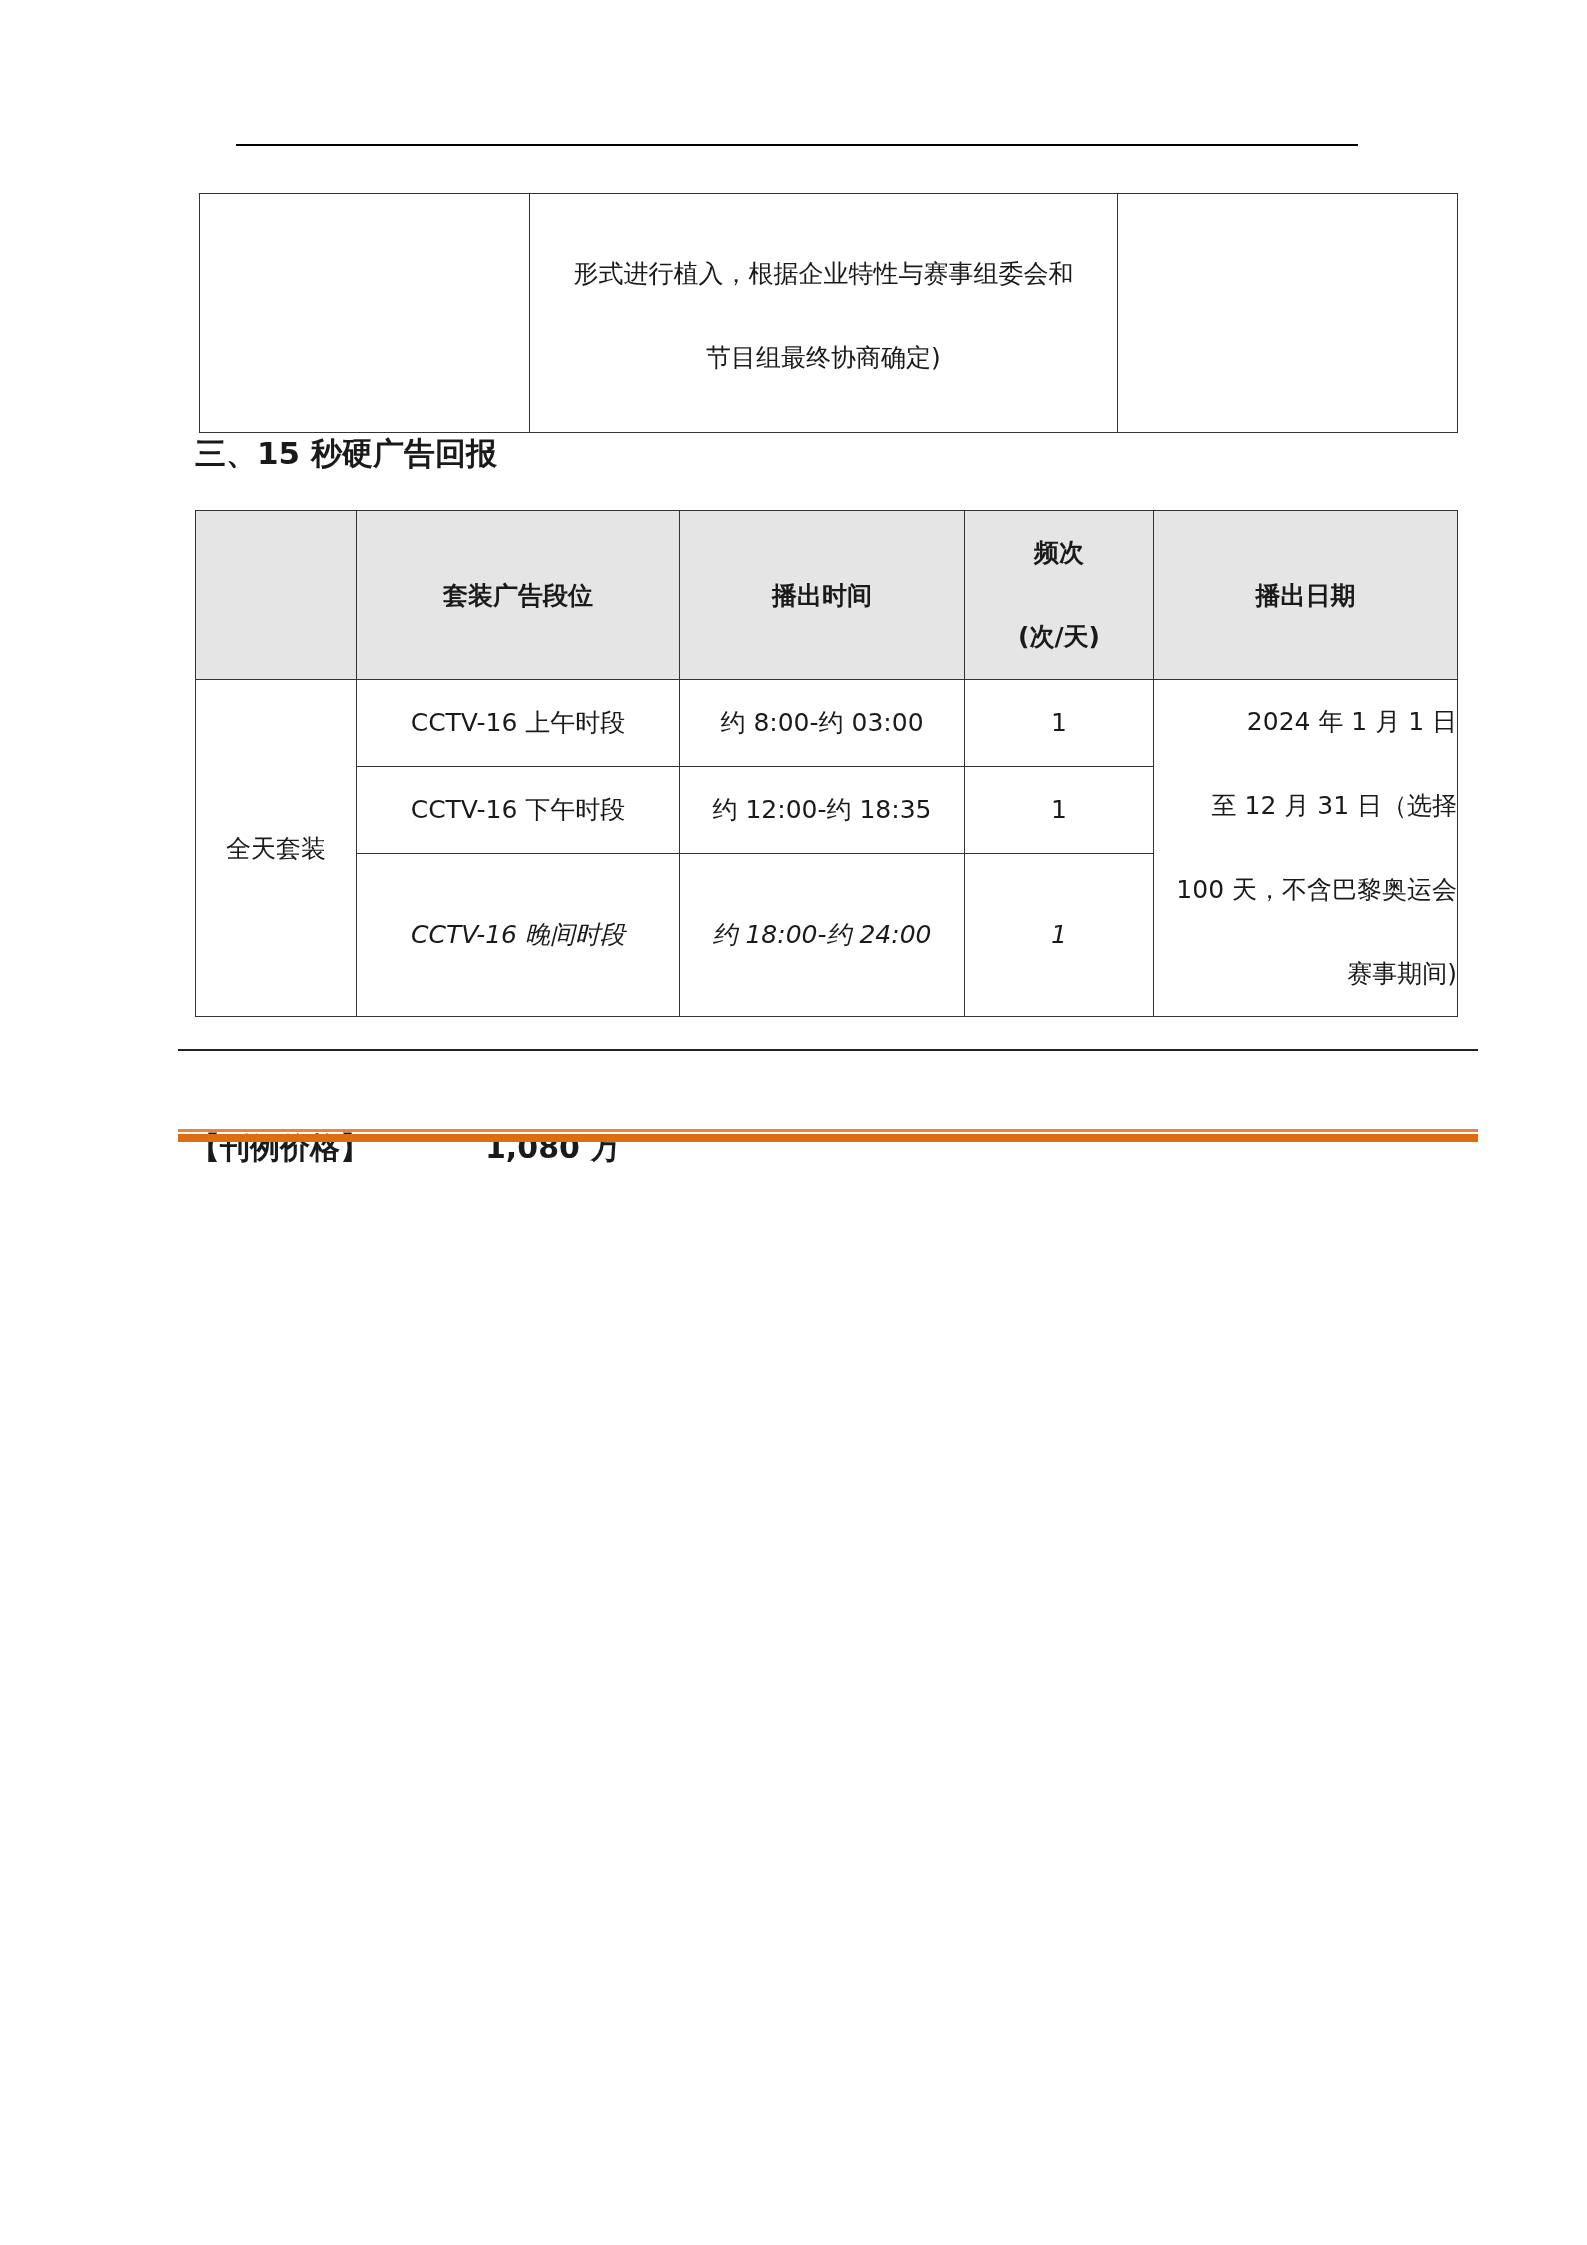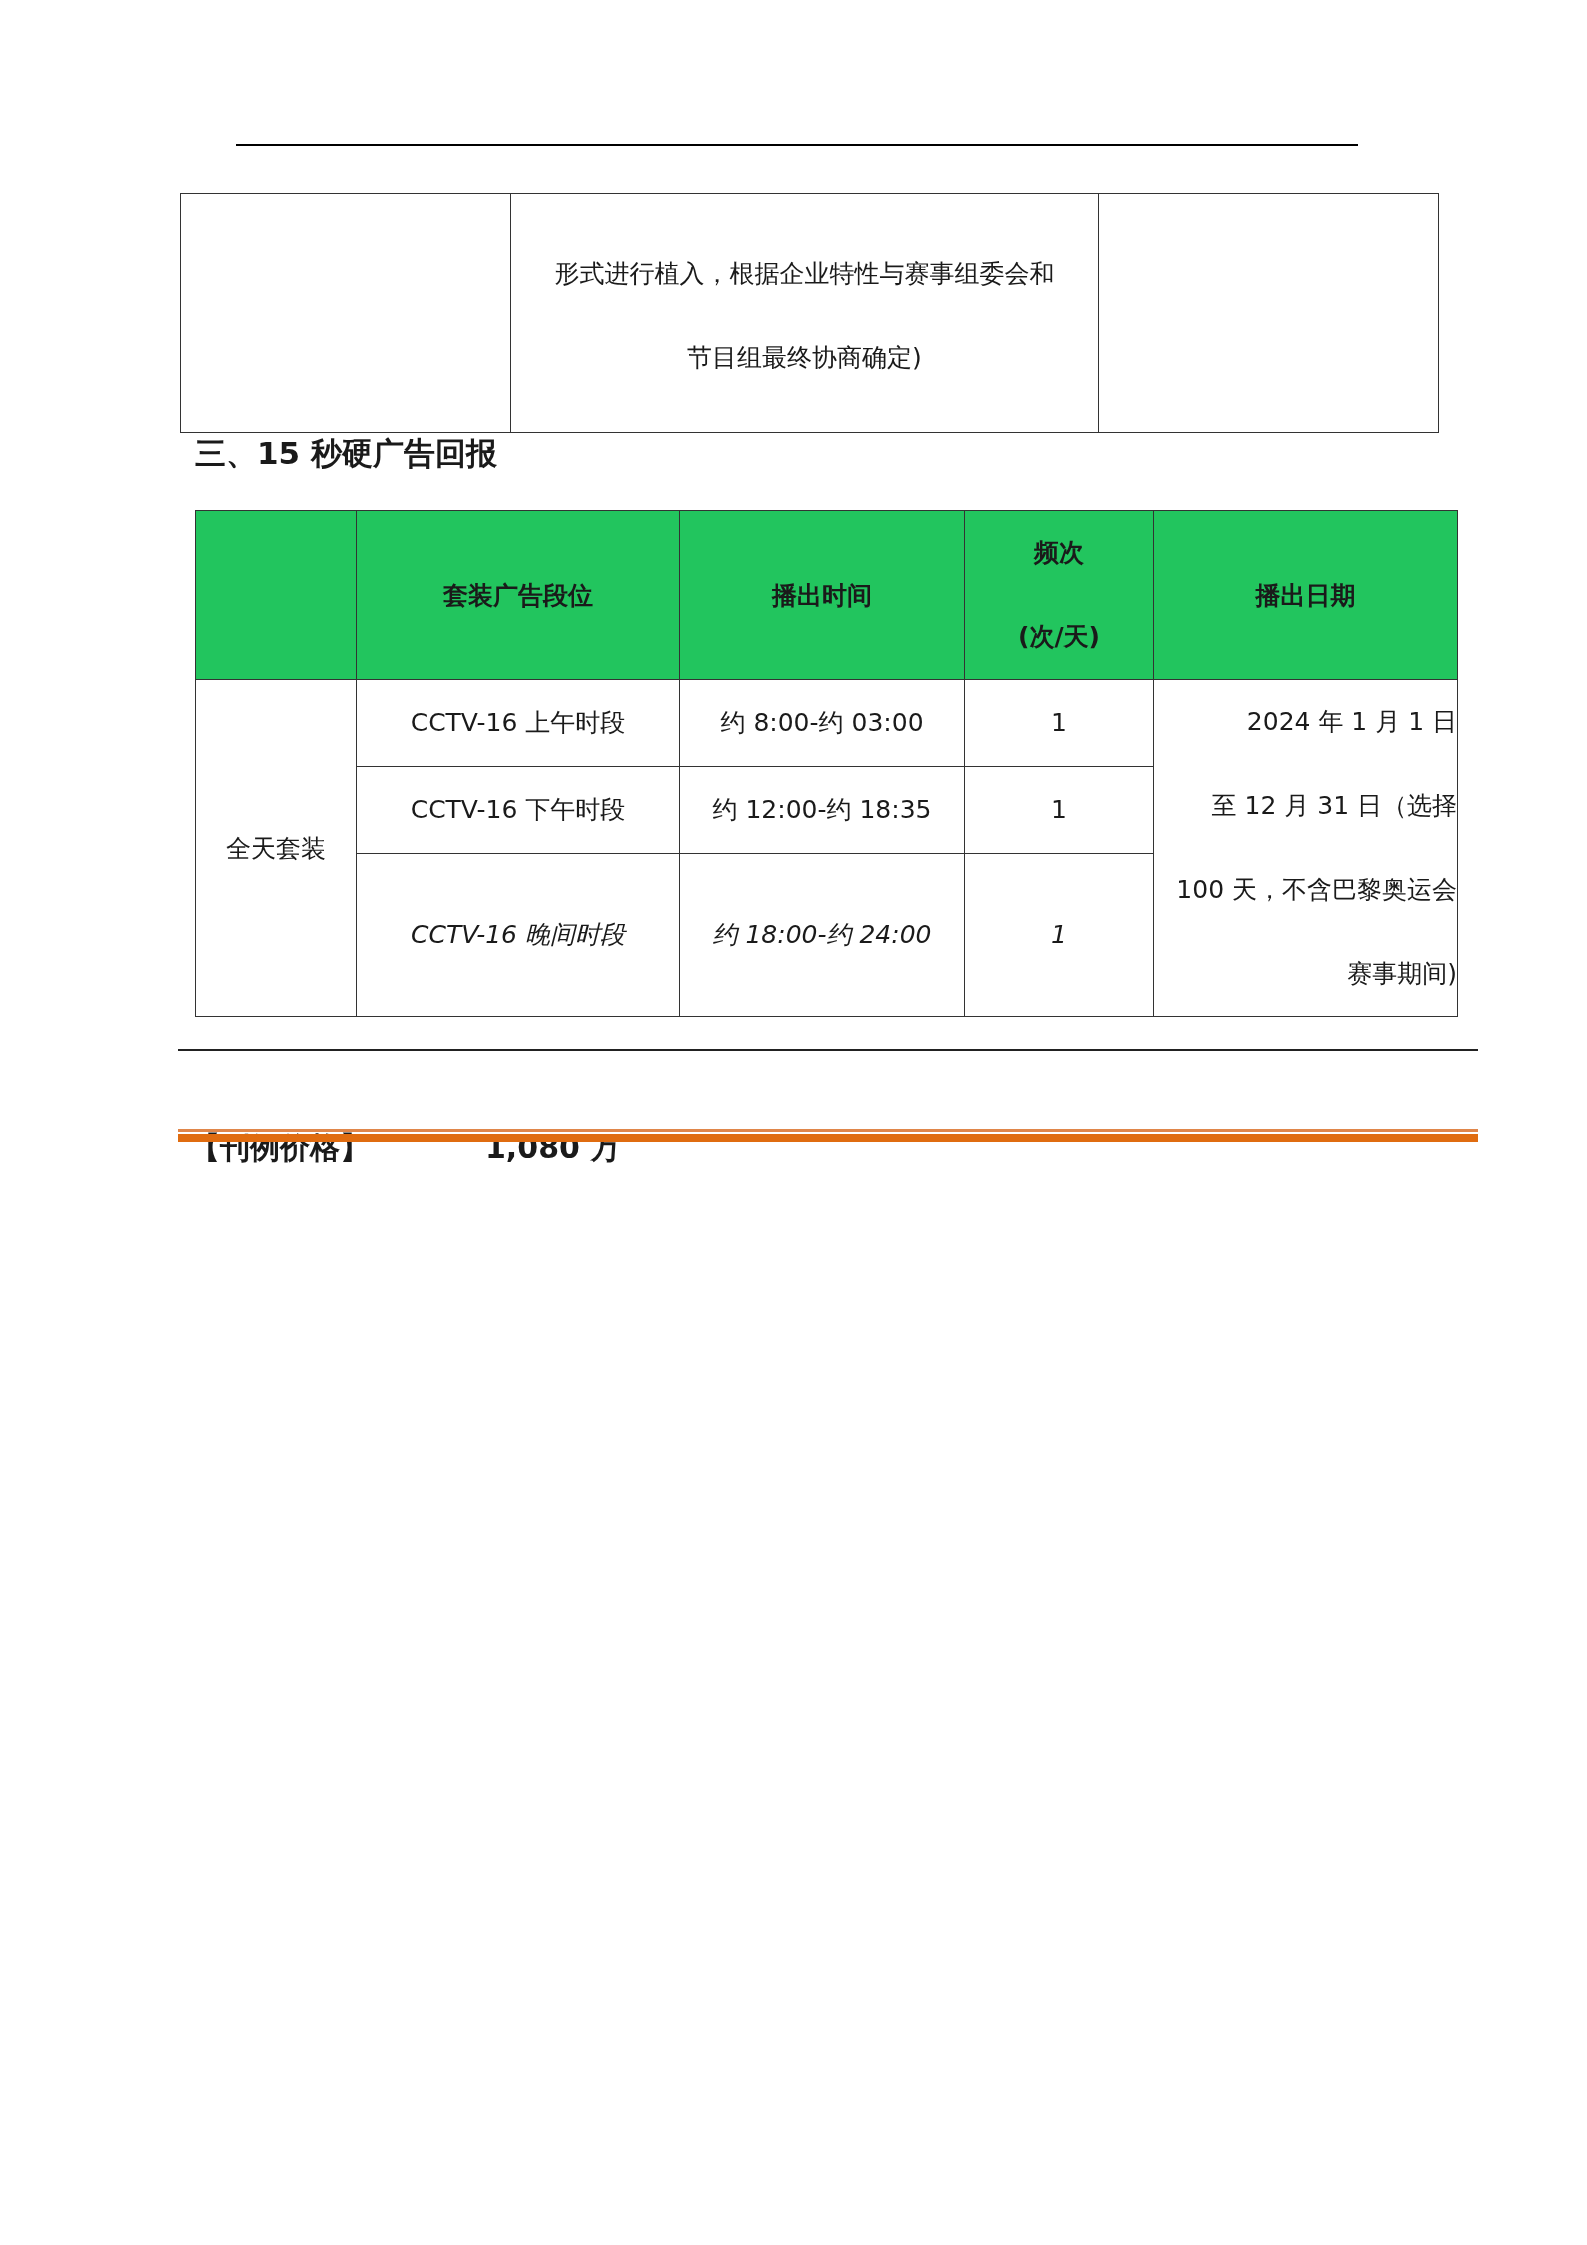--- a/index.html
+++ b/index.html
@@ -1,25 +1,25 @@
 <!DOCTYPE html>
 <html><head>
 <meta charset="utf-8">
 <style>
   html, body { margin: 0; padding: 0; background: #ffffff; }
   body { width: 1587px; height: 2245px; position: relative; font-family: "DejaVu Sans", "Liberation Sans", sans-serif; color: #1a1a1a; overflow: hidden; }
   .header-rule { position: absolute; left: 236px; top: 144px; width: 1122px; height: 2px; background: #000; }
   table { border-collapse: collapse; position: absolute; table-layout: fixed; }
   td { border: 1.5px solid #333; text-align: center; vertical-align: middle; font-size: 25px; padding: 0; }
-  .t1 { left: 180px; top: 193px; width: 1258px; border-radius: 8px; }
+  .t1 { left: 199px; top: 193px; width: 1258px; border-radius: 8px; }
   .t1 td { height: 232px; }
   .t1 .mid { line-height: 84px; padding-top: 6px; }
   .section-title { position: absolute; left: 195px; top: 433px; font-size: 31px; font-weight: bold; margin: 0; }
   .t2 { left: 195px; top: 510px; width: 1262px; }
-  .t2 .hdr td { background: #22c55e; font-weight: bold; height: 168px; }
+  .t2 .hdr td { background: #e5e5e5; font-weight: bold; height: 168px; }
   .t2 .hdr .two { line-height: 84px; }
   .t2 .row-a td { height: 85px; }
   .t2 .row-c td { height: 161px; font-style: italic; }
   .t2 .bold { font-weight: normal; }
   .t2 .dates { line-height: 84px; text-align: right; }
   .price-top { position: absolute; left: 178px; top: 1049px; width: 1300px; height: 2px; background: #222; }
   .price-row { position: absolute; left: 190px; top: 1128px; font-size: 30px; font-weight: bold; display: flex; }
   .price-label { width: 295px; }
   .orange-thin { position: absolute; left: 178px; top: 1129px; width: 1300px; height: 3px; background: #e0864a; }
   .orange-thick { position: absolute; left: 178px; top: 1134px; width: 1300px; height: 8px; background: #e06c10; }

